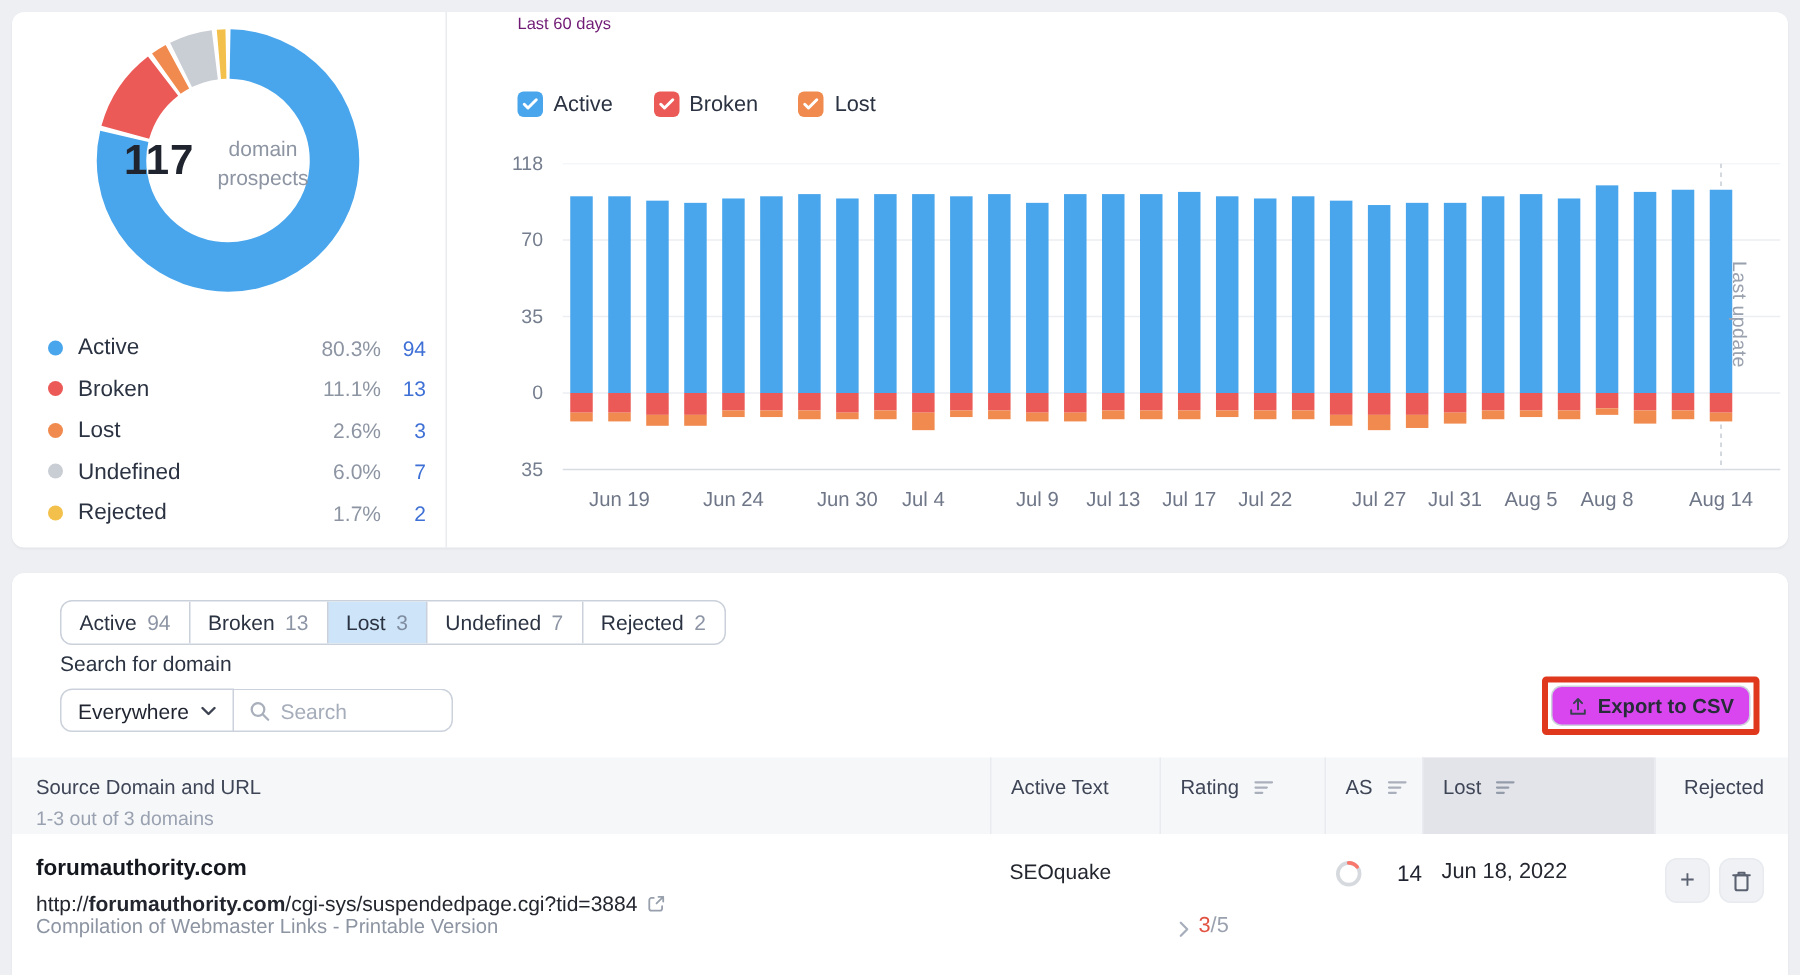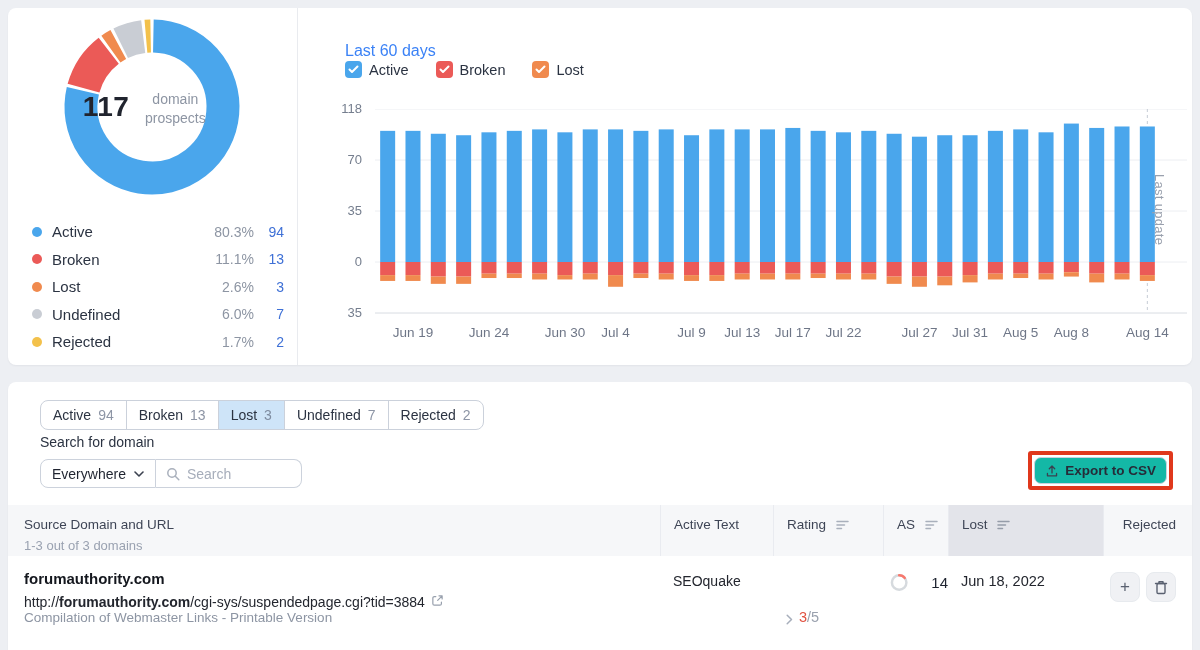--- a/index.html
+++ b/index.html
@@ -22,21 +22,21 @@
   .donut-total { font-size:28px; font-weight:700; color:#20242e; letter-spacing:.5px; }
   .donut-sub { width:92px; text-align:center; font-size:14px; line-height:1.3; color:#8d95a3; margin-top:3px; }
   .legend { position:absolute; left:24px; top:210px; width:252px; }
   .legend-row { display:flex; align-items:center; height:27.5px; }
   .legend-dot { width:10px; height:10px; border-radius:50%; margin-right:10px; flex:0 0 auto; }
   .legend-label { flex:1; font-size:15px; color:#2b3342; }
   .legend-pct { width:52px; text-align:right; font-size:14px; color:#8d95a3; }
   .legend-count { width:30px; text-align:right; font-size:14px; color:#3e70d6; cursor:pointer; }
 
   
-  .trend-title { position:absolute; left:337px; top:34px; font-size:16px; color:#3b82f6; }
+  .trend-title { position:absolute; left:337px; top:2px; font-size:11px; color:#701a75; }
   .filters { position:absolute; left:337px; top:53px; display:flex; }
   .filter { display:flex; align-items:center; margin-right:27px; cursor:pointer; }
   .checkbox { width:17px; height:17px; border-radius:4px; display:flex; align-items:center; justify-content:center; }
   .filter-label { margin-left:7px; font-size:14.5px; color:#2b3342; }
   .ytick { position:absolute; left:322px; width:32px; height:16px; text-align:right; font-size:13px; color:#757e8e; }
   .ytick-0 { top:93px; } .ytick-1 { top:144px; } .ytick-2 { top:195px; } .ytick-3 { top:246px; } .ytick-4 { top:297px; }
   #trend-svg { position:absolute; left:367px; top:101px; }
   .last-update { position:absolute; left:1144px; top:166px; writing-mode:vertical-rl; font-size:13px; color:#9aa1ae; letter-spacing:.3px; }
 
   
@@ -48,21 +48,21 @@
   .tab.selected .count { color:#7f8ca0; }
 
   .search-label { position:absolute; left:32px; top:52px; font-size:14px; color:#2b3342; }
   .controls { position:absolute; left:32px; top:77px; display:flex; height:29px; }
   .scope-select { display:flex; align-items:center; gap:8px; padding:0 11px; border:1px solid #ccd2dc; border-radius:8px 0 0 8px; background:#fff; font-size:14px; color:#1f2430; cursor:pointer; }
   .search-box { display:flex; align-items:center; gap:7px; width:146px; padding:0 10px; border:1px solid #ccd2dc; border-left:none; border-radius:0 8px 8px 0; background:#fff; }
   .search-box input { border:none; outline:none; width:100px; font-size:14px; color:#2b3342; font-family:inherit; }
   .search-box input::placeholder { color:#a6adba; }
 
   .export-annotation { position:absolute; right:19px; top:69px; border:4px solid #e0381c; border-radius:3px; padding:2px; }
-  .export-btn { display:flex; align-items:center; gap:6px; height:27px; padding:0 10px; background:#14b8a6; border:1px solid #ccd2dc; border-radius:7px; font-size:13.5px; font-weight:600; color:#262c38; cursor:pointer; font-family:inherit; }
+  .export-btn { display:flex; align-items:center; gap:6px; height:27px; padding:0 10px; background:#d946ef; border:1px solid #ccd2dc; border-radius:7px; font-size:13.5px; font-weight:600; color:#262c38; cursor:pointer; font-family:inherit; }
 
   
   .thead { position:absolute; left:0; top:123px; width:1184px; height:51px; display:flex; background:#f6f7f9; font-size:13.5px; color:#3e4556; }
   .th { padding:12px 0 0 13px; border-left:1px solid #e9ebf0; }
   .th-source { width:652px; padding-left:16px; border-left:none; }
   .th-anchor { width:113px; }
   .th-rating { width:110px; }
   .th-as { width:65px; }
   .th-lost { width:155px; background:#e3e4ea; }
   .th-actions { width:89px; text-align:right; padding-right:16px; padding-left:0; }
@@ -71,21 +71,21 @@
 
   .trow { position:absolute; left:0; top:174px; width:1184px; display:flex; font-size:14px; }
   .td-source { width:652px; padding-left:16px; }
   .td-anchor { width:113px; padding:17px 0 0 13px; color:#23262e; }
   .td-rating { width:110px; padding:17px 0 0 13px; display:flex; align-items:flex-end; gap:6px; }
   .td-as { width:65px; padding:13px 0 0 6px; display:flex; align-items:flex-start; gap:22px; }
   .td-lost { width:155px; padding:17px 0 0 13px; color:#23262e; font-size:14.5px; }
   .td-actions { width:89px; padding-top:16px; display:flex; gap:6px; justify-content:flex-end; padding-right:16px; }
 
   .row-domain { margin-top:14px; font-size:15px; font-weight:700; color:#14171e; }
-  .row-url { margin-top:7px; font-size:14px; color:#23262e; display:flex; gap:6px; }
+  .row-url { margin-top:7px; font-size:14px; color:#23262e; display:flex; align-items:center; gap:6px; }
   .row-url b { font-weight:700; }
   .row-title { margin-top:0; font-size:13.5px; color:#8d95a3; }
 
   .rating-chevron { margin-top:3px; }
   .rating-val { color:#e15241; font-size:14.5px; }
   .rating-max { color:#9aa1ae; font-size:14.5px; }
   .as-num { font-size:15px; color:#1f2430; margin-top:5px; }
 
   .action-btn { width:30px; height:30px; border:1px solid #e7eaee; border-radius:8px; background:#f0f1f4; display:flex; align-items:center; justify-content:center; cursor:pointer; color:#5a6170; }
   .plus-glyph { font-size:17px; line-height:1; color:#5a6170; margin-top:-1px; }

